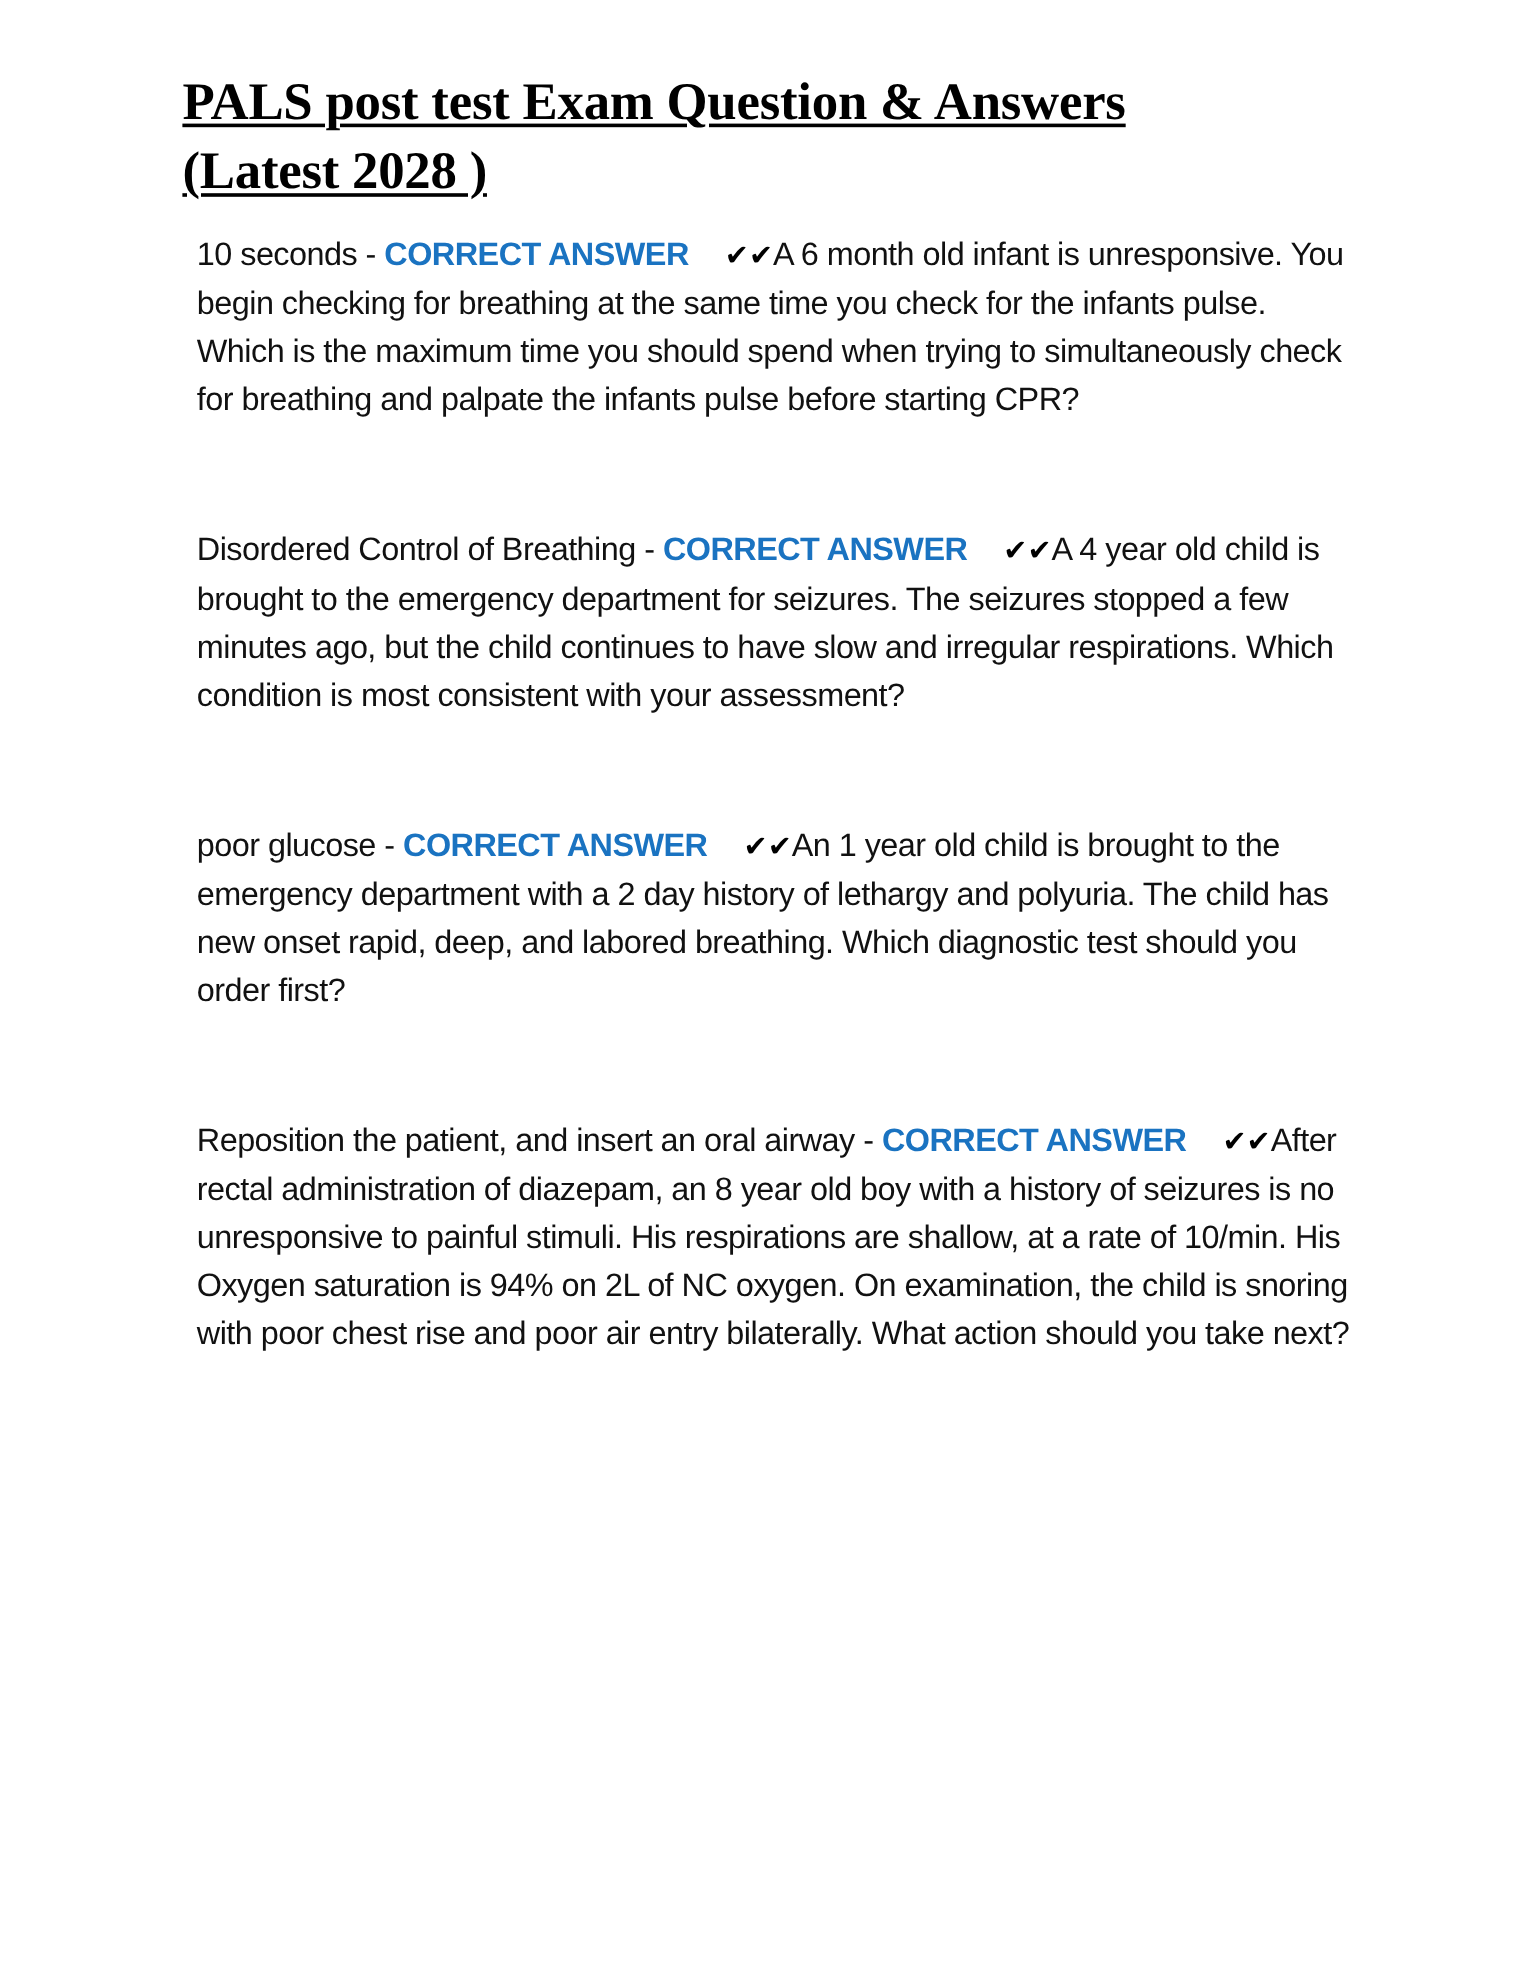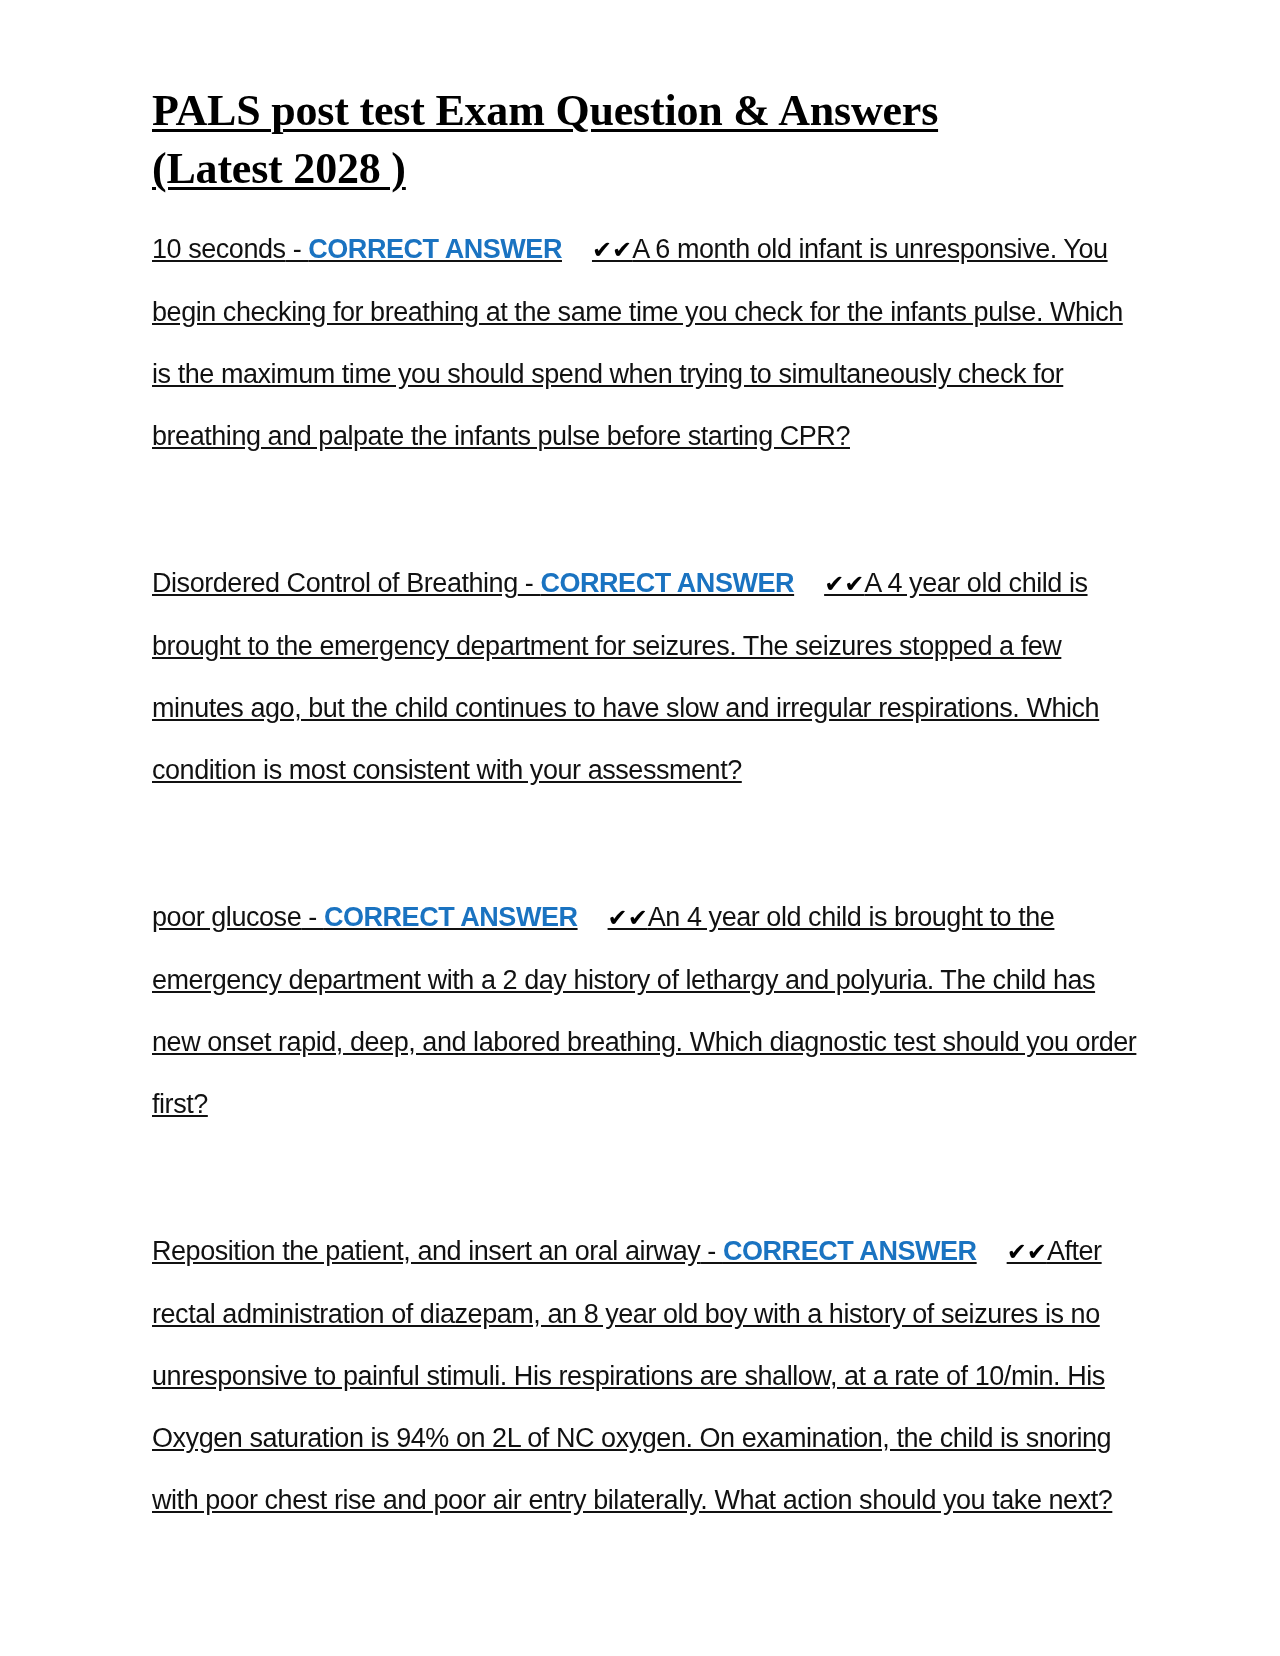--- a/index.html
+++ b/index.html
@@ -9,44 +9,43 @@
     }
     body {
       width: 1280px;
       height: 1656px;
       position: relative;
       overflow: hidden;
     }
     .page {
       position: absolute;
       left: 152px;
-      top: 82px;
+      top: 56px;
       width: 990px;
     }
     .doc-title {
       font-family: "Liberation Serif", "DejaVu Serif", serif;
       font-weight: bold;
       font-size: 44px;
       line-height: 58px;
       color: #000000;
       text-decoration: underline;
       text-decoration-thickness: 3px;
       text-underline-offset: 4px;
       margin: 0 0 20px 0;
       letter-spacing: -0.2px;
     }
     .qa {
       font-family: "Liberation Sans", "DejaVu Sans", sans-serif;
       font-size: 27px;
-      line-height: 62px;
+      line-height: 40px;
       color: #111111;
-      margin: 0;
+      margin: 12px;
       letter-spacing: -0.45px;
       word-spacing: 0px;
-      text-decoration: underline;
     }
     .qa + .qa {
       margin-top: 85px;
     }
     .correct-label {
       color: #1a73c1;
       font-weight: bold;
     }
     .gap {
       display: inline-block;
@@ -62,16 +61,16 @@
 </head>
 <body>
 
 <div class="page">
   <h1 class="doc-title"><span>PALS post test Exam Question &amp; Answers </span><br><span>(Latest 2028 )</span></h1>
 
   <p class="qa"><span>10 seconds</span><span> - </span><span class="correct-label">CORRECT ANSWER</span><span class="gap"></span><span class="check-icon">✔✔</span><span>A 6 month old infant is unresponsive. You begin checking for breathing at the same time you check for the infants pulse. Which is the maximum time you should spend when trying to simultaneously check for breathing and palpate the infants pulse before starting CPR?</span></p>
 
   <p class="qa"><span>Disordered Control of Breathing</span><span> - </span><span class="correct-label">CORRECT ANSWER</span><span class="gap"></span><span class="check-icon">✔✔</span><span>A 4 year old child is brought to the emergency department for seizures. The seizures stopped a few minutes ago, but the child continues to have slow and irregular respirations. Which condition is most consistent with your assessment?</span></p>
 
-  <p class="qa"><span>poor glucose</span><span> - </span><span class="correct-label">CORRECT ANSWER</span><span class="gap"></span><span class="check-icon">✔✔</span><span>An 4 year old child is brought to the emergency department with a 2 day history of lethargy and polyuria. The child has new onset rapid, deep, and labored breathing. Which diagnostic test should you order first?</span></p>
+  <p class="qa"><span>poor glucose</span><span> - </span><span class="correct-label">CORRECT ANSWER</span><span class="gap"></span><span class="check-icon">✔✔</span><span>An 1 year old child is brought to the emergency department with a 2 day history of lethargy and polyuria. The child has new onset rapid, deep, and labored breathing. Which diagnostic test should you order first?</span></p>
 
   <p class="qa"><span>Reposition the patient, and insert an oral airway</span><span> - </span><span class="correct-label">CORRECT ANSWER</span><span class="gap"></span><span class="check-icon">✔✔</span><span>After rectal administration of diazepam, an 8 year old boy with a history of seizures is no unresponsive to painful stimuli. His respirations are shallow, at a rate of 10/min. His Oxygen saturation is 94% on 2L of NC oxygen. On examination, the child is snoring with poor chest rise and poor air entry bilaterally. What action should you take next?</span></p>
 </div>
 
 </body></html>

